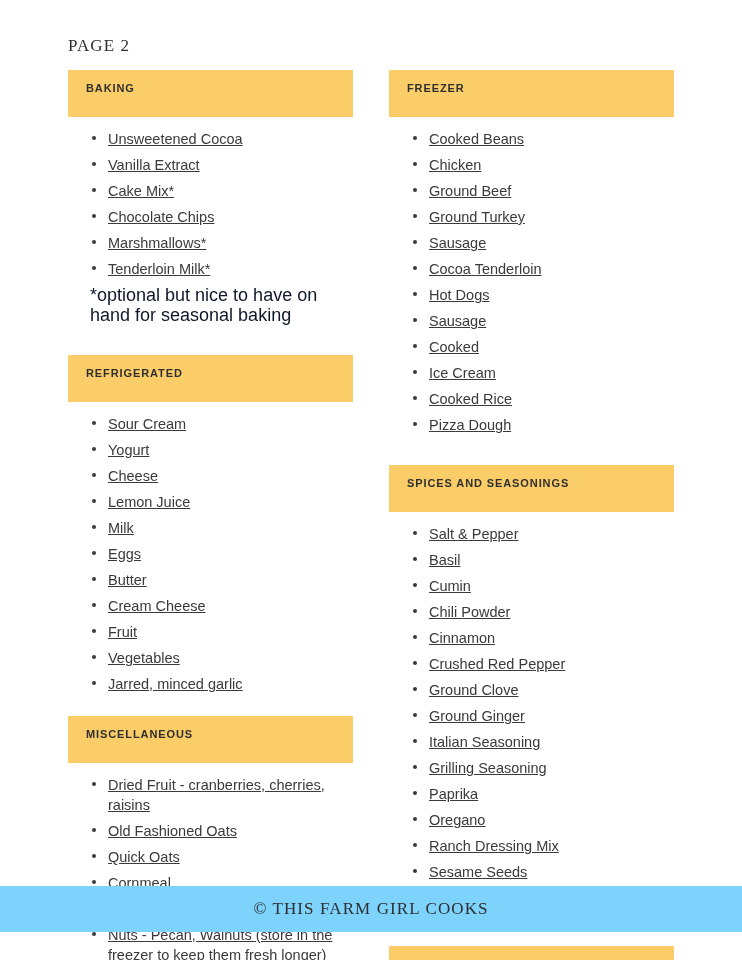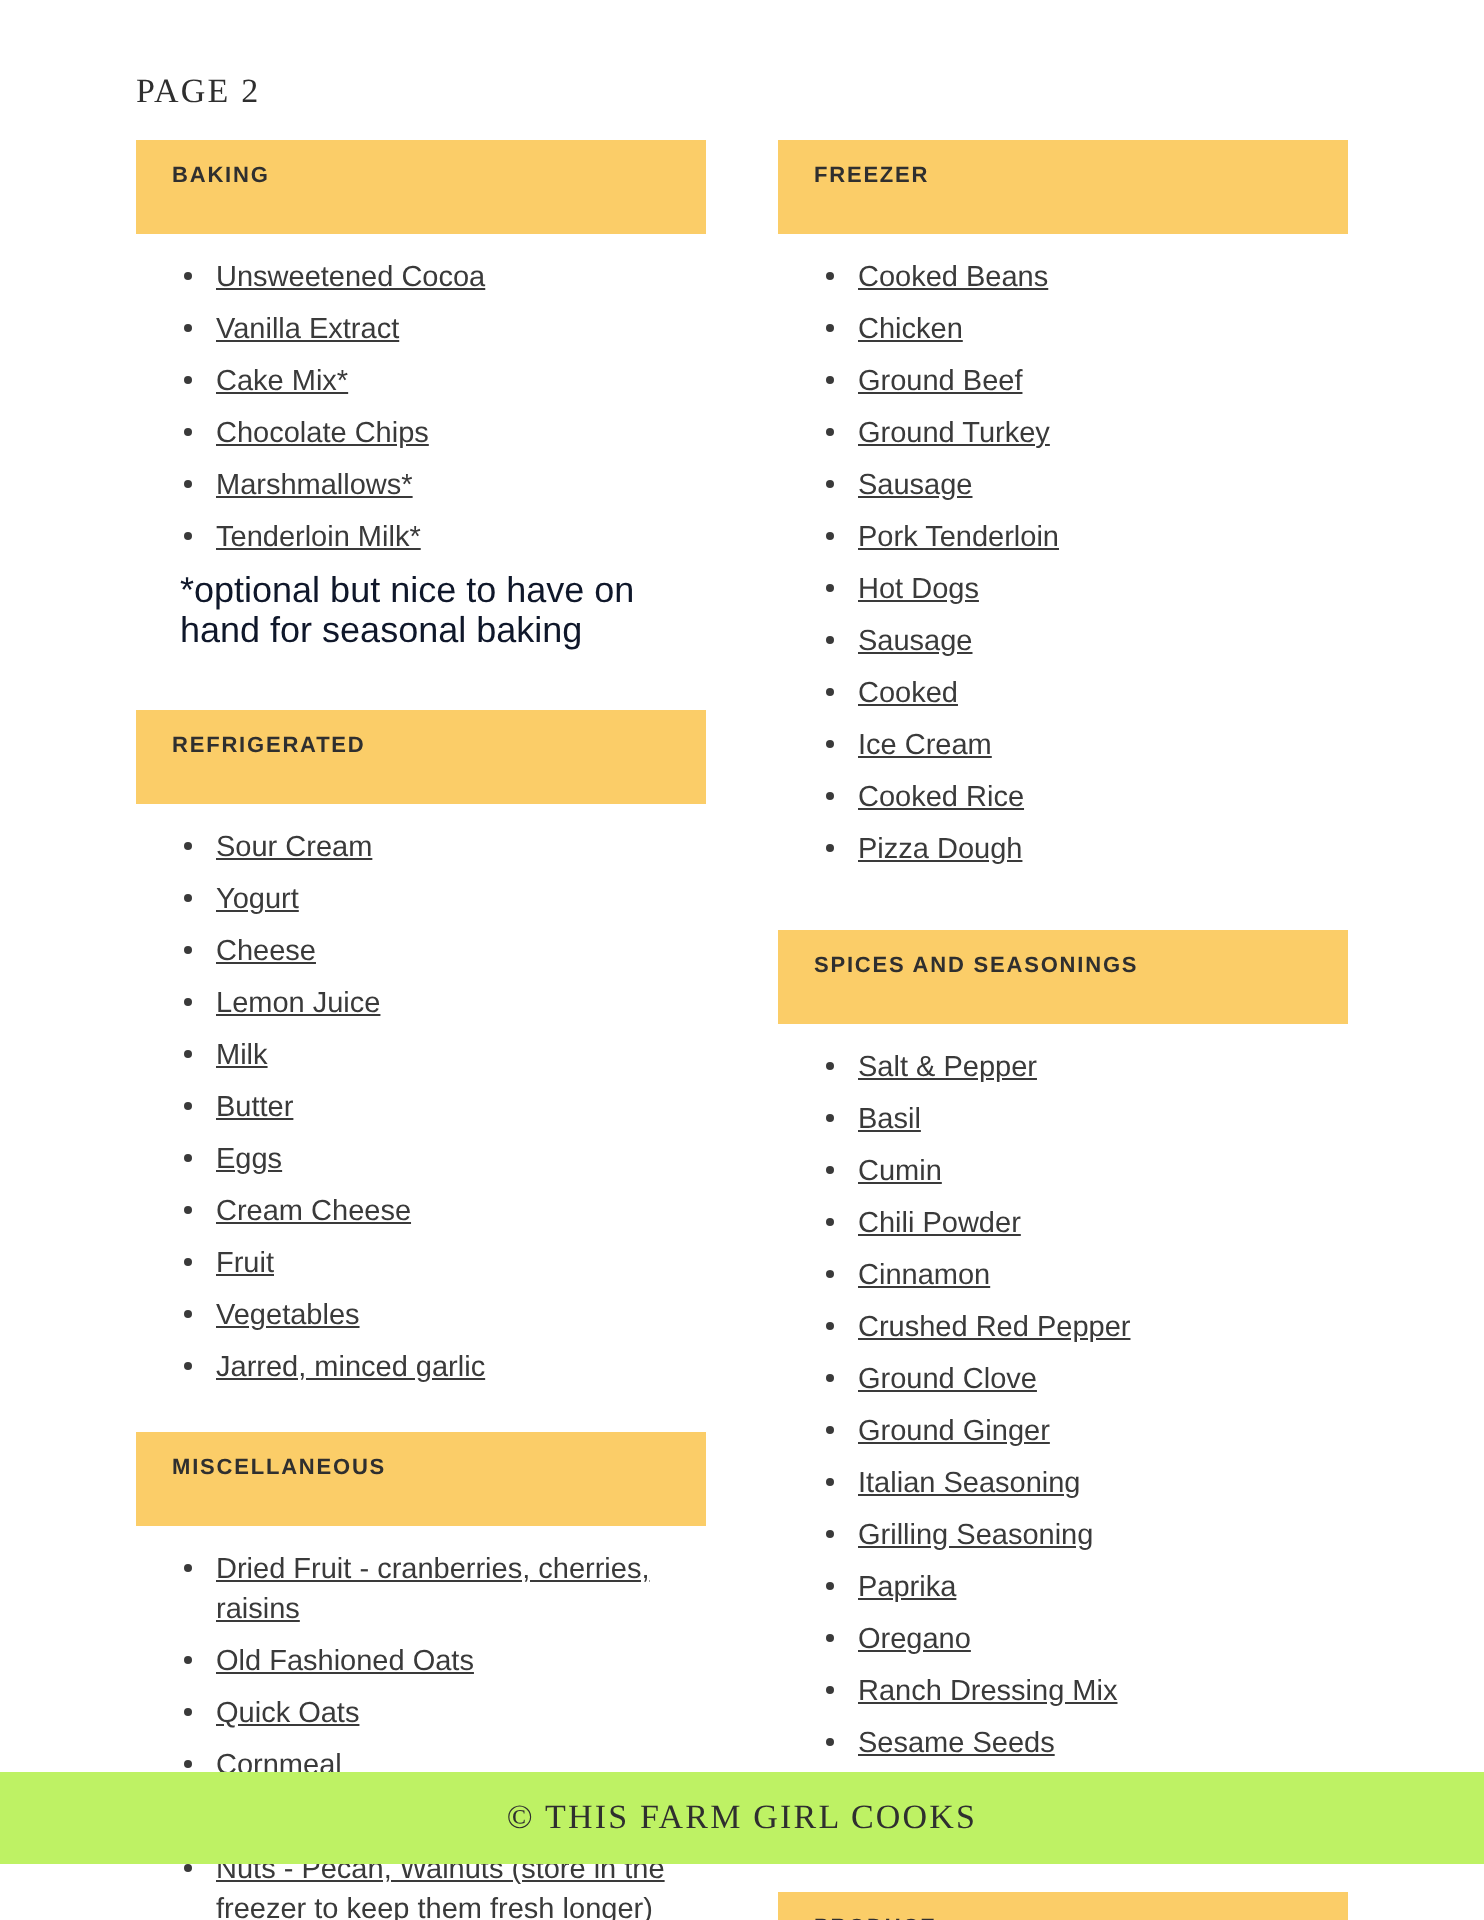--- a/index.html
+++ b/index.html
@@ -86,21 +86,21 @@
     padding-right: 6px;
   }
   .spacer-sm { height: 14px; }
   .spacer-md { height: 22px; }
   .spacer-lg { height: 30px; }
   .footer {
     position: absolute;
     left: 0;
     bottom: 28px;
     width: 742px;
-    background: #bef264;
+    background: #7dd3fc;
     height: 46px;
     display: flex;
     align-items: center;
     justify-content: center;
   }
   .footer-text {
     font-family: "Liberation Serif", serif;
     font-size: 17px;
     letter-spacing: 1.1px;
     color: #2f2f2f;
@@ -133,22 +133,22 @@
       <div class="spacer-md"></div>
 
       <div class="section">
         <div class="section-header">REFRIGERATED</div>
         <ul class="items">
           <li>Sour Cream</li>
           <li>Yogurt</li>
           <li>Cheese</li>
           <li>Lemon Juice</li>
           <li>Milk</li>
+          <li>Eggs</li>
           <li>Butter</li>
-          <li>Eggs</li>
           <li>Cream Cheese</li>
           <li>Fruit</li>
           <li>Vegetables</li>
           <li>Jarred, minced garlic</li>
         </ul>
       </div>
 
       <div class="spacer-sm"></div>
 
       <div class="section">
@@ -169,21 +169,21 @@
     <div class="col">
 
       <div class="section">
         <div class="section-header">FREEZER</div>
         <ul class="items">
           <li>Cooked Beans</li>
           <li>Chicken</li>
           <li>Ground Beef</li>
           <li>Ground Turkey</li>
           <li>Sausage</li>
-          <li>Pork Tenderloin</li>
+          <li>Cocoa Tenderloin</li>
           <li>Hot Dogs</li>
           <li>Sausage</li>
           <li>Cooked</li>
           <li>Ice Cream</li>
           <li>Cooked Rice</li>
           <li>Pizza Dough</li>
         </ul>
       </div>
 
       <div class="spacer-md"></div>

